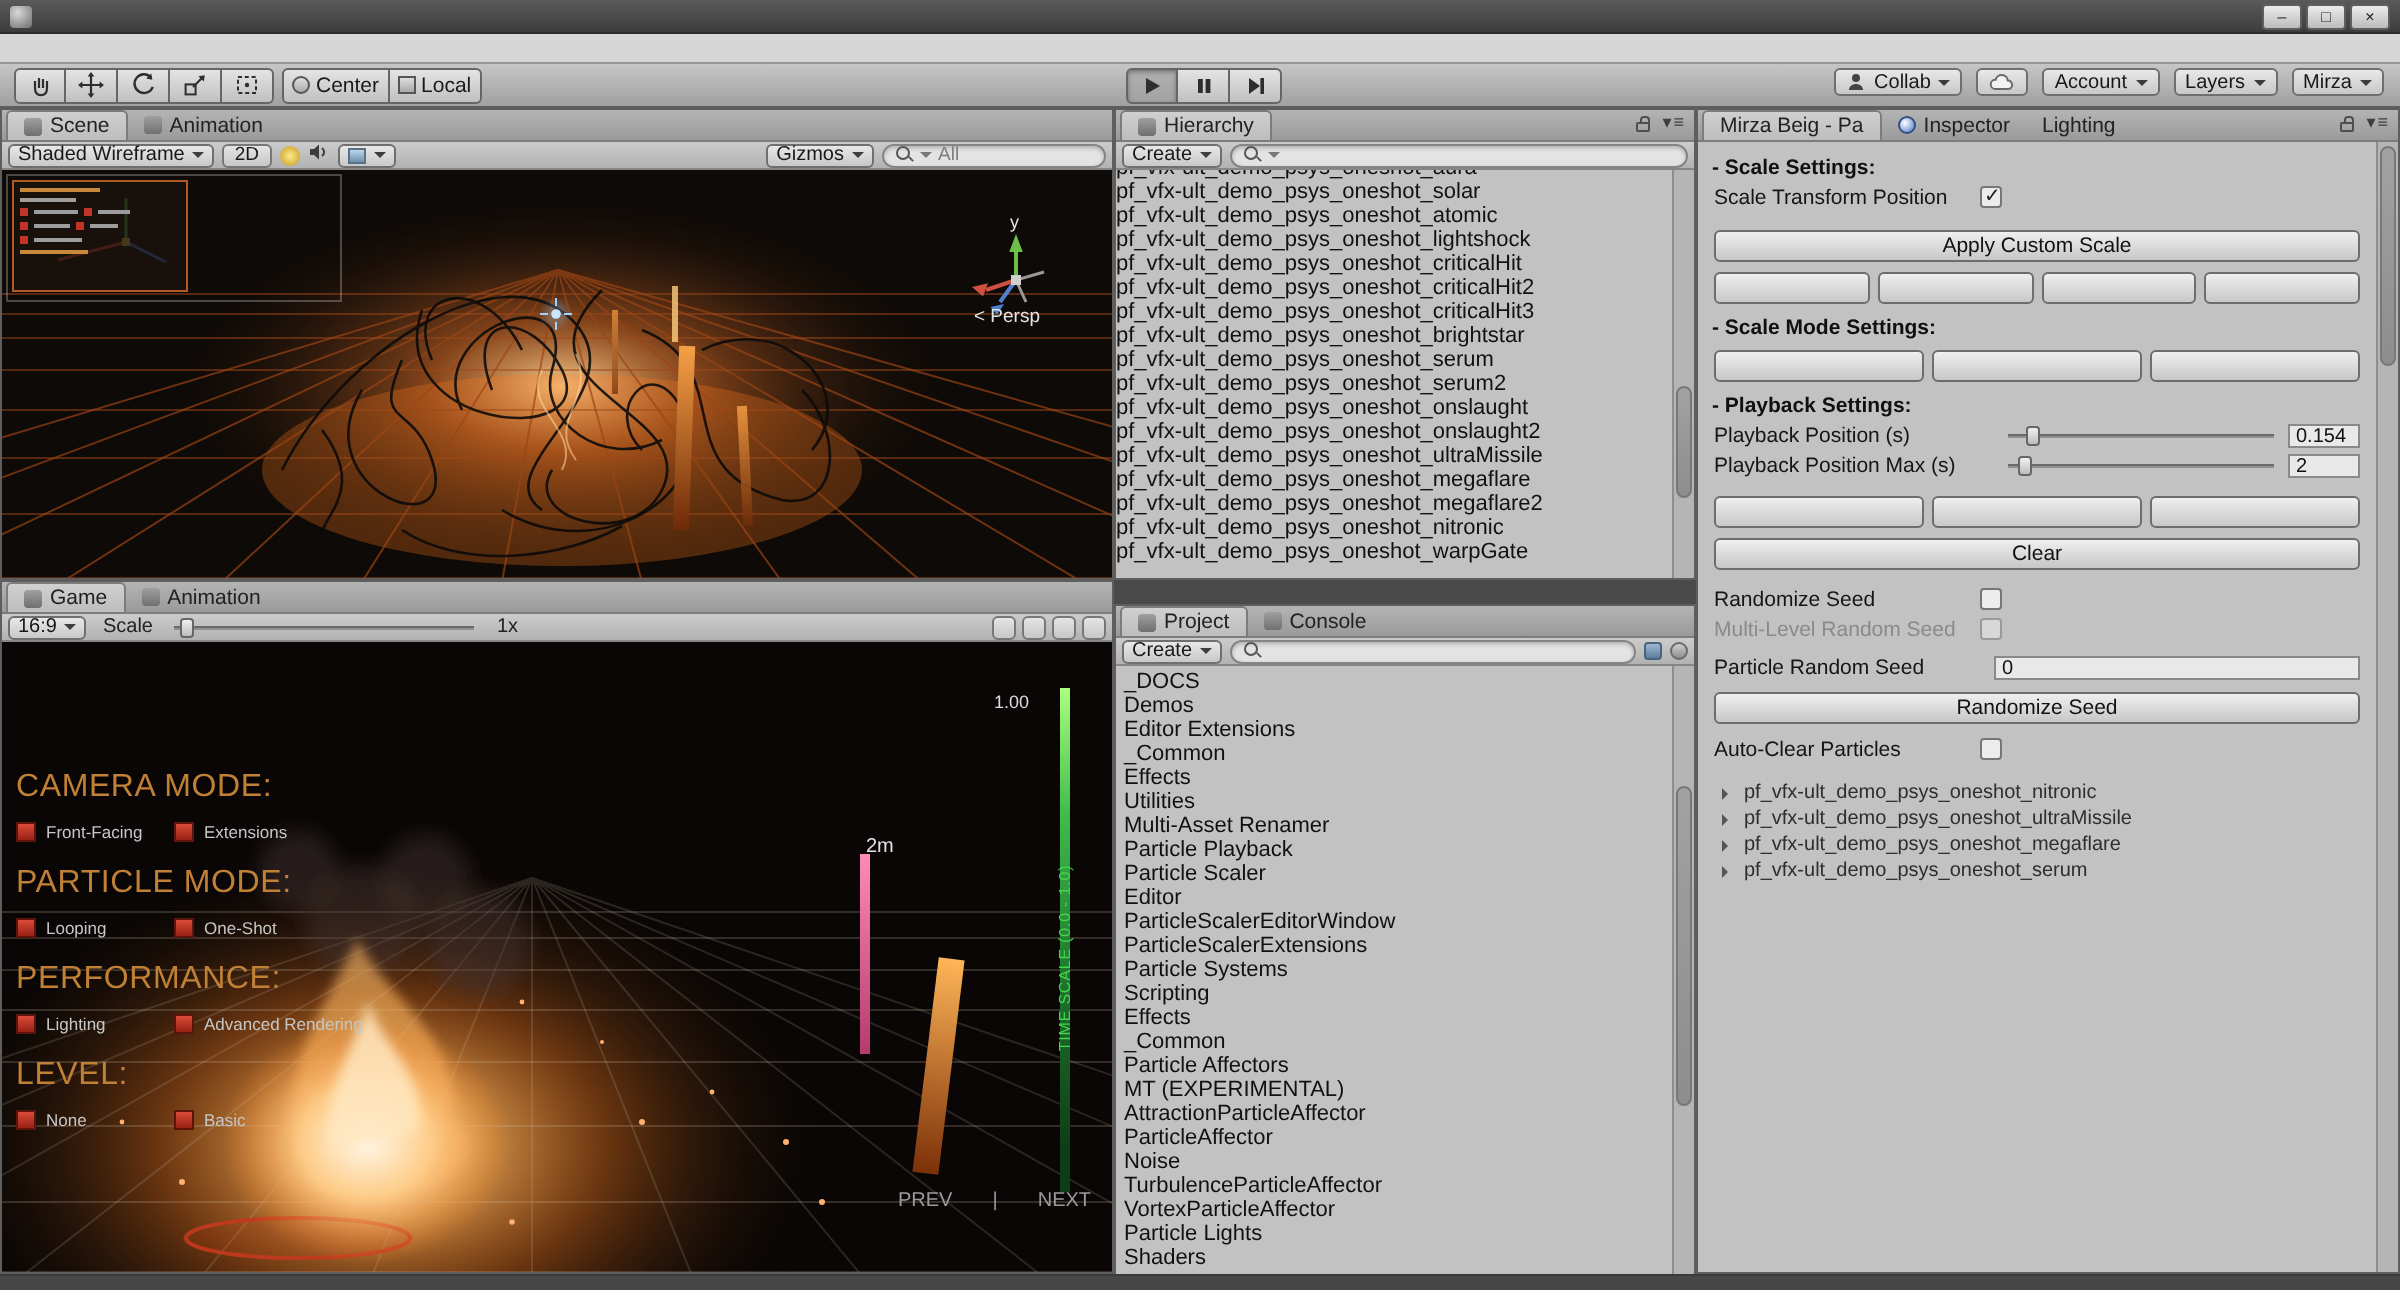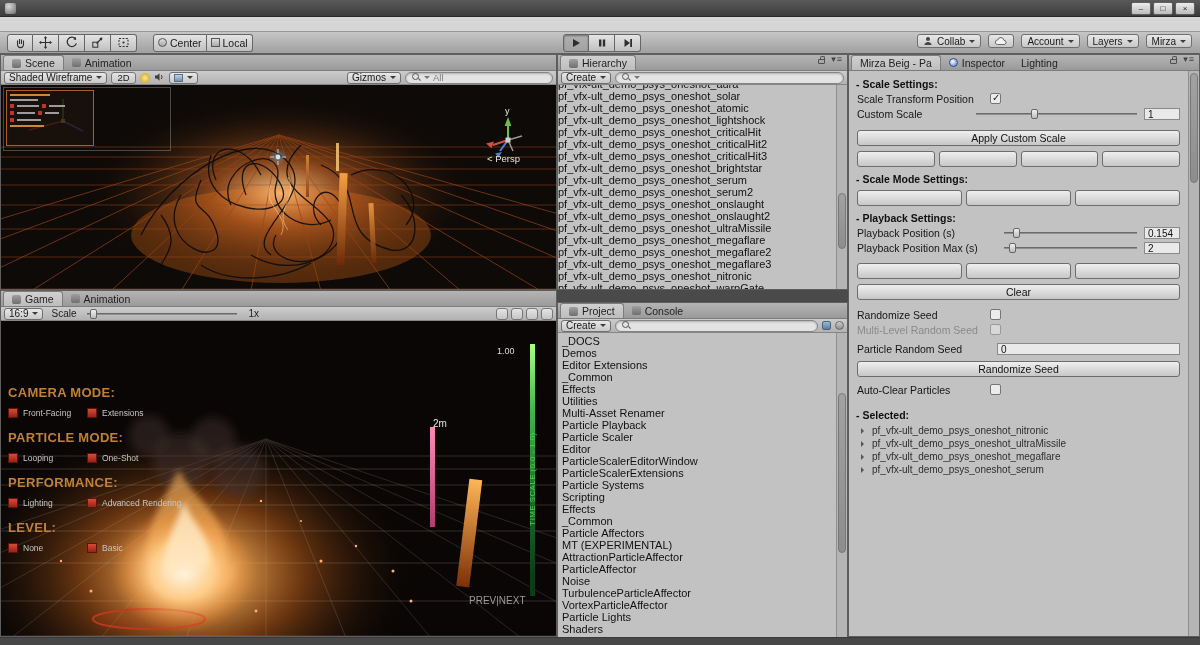--- a/index.html
+++ b/index.html
@@ -31,21 +31,21 @@
 .rightgroup{position:absolute;right:8px;top:2px;display:flex;gap:7px;align-items:flex-start}
 .dd{height:14px;background:linear-gradient(#e8e8e8,#c8c8c8);border:1px solid #6f6f6f;border-radius:3px;
   display:inline-flex;align-items:center;padding:0 5px;gap:4px;font-size:10px;color:#181818;white-space:nowrap}
 .arr{width:0;height:0;border:3px solid transparent;border-top-color:#3c3c3c;margin-top:3px;flex:none}
 .mini-ico{width:9px;height:9px;border:1px solid #555;background:linear-gradient(#ddd,#aaa);flex:none}
 .mini-ico.dot{border-radius:50%}
 
 
 .panel{position:absolute;background:#c2c2c2;border:1px solid #5e5e5e}
 .tabstrip{height:16px;background:linear-gradient(#b4b4b4,#9a9a9a);border-bottom:1px solid #7c7c7c;
-  display:flex;align-items:flex-start;padding-left:2px}
+  display:flex;align-items:center;padding-left:2px}
 .tab{height:15px;padding:0 8px;font-size:10.5px;line-height:14px;color:#222;display:flex;align-items:center;gap:4px;white-space:nowrap}
 .tab.active{background:linear-gradient(#d0d0d0,#bdbdbd);border:1px solid #7c7c7c;border-bottom:none;border-radius:3px 3px 0 0}
 .tab-ico{width:9px;height:9px;background:linear-gradient(#9f9f9f,#6f6f6f);border-radius:2px;flex:none}
 .strip-right{margin-left:auto;display:flex;align-items:center;gap:6px;padding:0 4px 2px 0}
 .lock{width:7px;height:5px;border:1px solid #4e4e4e;border-radius:1px;position:relative;margin-top:4px}
 .lock::before{content:'';position:absolute;left:1px;top:-4px;width:3px;height:3px;border:1px solid #4e4e4e;border-bottom:none;border-radius:2px 2px 0 0}
 .menu-dots{color:#3f3f3f;font-size:9px;line-height:9px;letter-spacing:1px}
 .vtoolbar{height:14px;background:linear-gradient(#cccccc,#b2b2b2);border-bottom:1px solid #868686;
   display:flex;align-items:center;padding:0 3px;gap:4px;font-size:10px}
 .vtoolbar .dd{height:12px;padding:0 4px;font-size:10px}
@@ -93,29 +93,29 @@
 .selrow{display:flex;align-items:center;height:13px;padding:0 10px;font-size:10px;color:#2e2e2e}
 .selrow .tri{width:0;height:0;border:3.5px solid transparent;border-left-color:#555;margin-right:5px;flex:none}
 
 
 .goverlay{position:absolute;inset:0;pointer-events:none}
 .gstats{position:absolute;left:7px;top:5px}
 .gstat{color:#c08035;font-weight:bold;font-size:10.5px;line-height:13px;letter-spacing:.2px}
 .gstat:last-of-type{font-size:8.5px;margin-top:11px;color:#b5782f}
 .gsecs{position:absolute;left:7px;top:64px}
 .gsec{margin-bottom:12px}
-.gsec-title{color:#c08035;font-weight:bold;font-size:13px;letter-spacing:.3px}
+.gsec-title{color:#c08035;font-weight:normal;font-size:16px;letter-spacing:.3px}
 .gsec-opts{display:flex;margin-top:8px}
 .gopt{display:flex;align-items:center;gap:5px;min-width:79px;pointer-events:auto}
 .gopt>span:last-child{color:#c6c6c6;font-size:8.5px}
 .rbox{width:10px;height:10px;background:linear-gradient(#d84a38,#992216);border:1px solid #5e130b;flex:none}
 .ghelp{position:absolute;left:7px;top:241px}
 .ghelp-line{color:#c08035;font-weight:bold;font-size:10px;line-height:14px}
 .ghelp-line:last-of-type{font-size:8.5px;margin-top:7px}
-.gprev{position:absolute;left:468px;top:274px;color:#9b9b9b;font-size:10px;display:flex;gap:0;pointer-events:auto}
+.gprev{position:absolute;left:448px;top:274px;color:#9b9b9b;font-size:10px;display:flex;gap:20px;pointer-events:auto}
 .gmark{position:absolute;left:432px;top:97px;color:#e2e2e2;font-size:10px}
 .gtime-val{position:absolute;left:496px;top:25px;color:#ddd;font-size:9px}
 .gtime-bar{position:absolute;left:529px;top:23px;width:5px;height:252px;pointer-events:auto;
   background:linear-gradient(#aaff7e,#3fbc4b 25%,#1f7b2e 55%,#0d3d17 92%)}
 .gtime-label{position:absolute;left:452px;top:153px;width:160px;height:10px;transform:rotate(-90deg);
   color:#45d44d;font-size:8px;text-align:center;letter-spacing:.4px}
 
 
 .persp-label{position:absolute;left:486px;top:68px;color:#e4e4e4;font-size:9.5px}
 .proxy-frame{position:absolute;left:2px;top:2px;width:168px;height:64px;border:1px solid rgba(255,255,255,.25)}
@@ -181,21 +181,21 @@
             <path d="M11.4 1.6l-.5 3.2-2.7-2.7z" fill="#2e2e2e"></path>
           </svg>
         </span>
       <span class="tbtn">
           <svg width="13" height="13">
             <rect x="2" y="2.5" width="9" height="8" fill="none" stroke="#2e2e2e" stroke-dasharray="2 1.4"></rect>
             <circle cx="6.5" cy="6.5" r="1.1" fill="#2e2e2e"></circle>
           </svg>
         </span>
     </div>
-    <div class="toolgroup" style="margin-left:16px">
+    <div class="toolgroup" style="margin-left:4px">
       <span class="tbtn">
           <span class="mini-ico dot"></span>
           <span>Center</span>
         </span>
       <span class="tbtn">
           <span class="mini-ico"></span>
           <span>Local</span>
         </span>
     </div>
     <div class="playgroup">
@@ -270,21 +270,21 @@
           </svg></span>
       <span class="dd">
           <span style="width:9px;height:8px;background:linear-gradient(#bcd6ea,#6f91ad);border:1px solid #5a6f84;display:inline-block"></span>
           <span class="arr"></span>
         </span>
       <span class="spacer"></span>
       <span class="dd">
           <span>Gizmos</span>
           <span class="arr"></span>
         </span>
-      <span class="search" style="width:148px">
+      <span class="search" style="width:112px">
           <span class="mag"></span>
           <span class="arr" style="border-top-color:#777;margin-top:3px"></span>
           <span>All</span>
         </span>
     </div>
     <div class="viewport">
       <svg width="557" height="206" viewBox="0 0 557 206">
         <defs>
           <radialGradient id="sglow">
               <stop offset="0%" stop-color="#ffd292" stop-opacity=".95"></stop>
@@ -683,24 +683,20 @@
           <div>
             <span class="fold"></span>
             <span>pf_vfx-ult_demo_psys_oneshot_megaflare</span>
           </div>
           <div>
             <span class="fold"></span>
             <span>pf_vfx-ult_demo_psys_oneshot_megaflare2</span>
           </div>
           <div>
             <span class="fold"></span>
-            <span>pf_vfx-ult_demo_psys_oneshot_megaflare3</span>
-          </div>
-          <div>
-            <span class="fold"></span>
             <span>pf_vfx-ult_demo_psys_oneshot_nitronic</span>
           </div>
           <div>
             <span class="fold"></span>
             <span>pf_vfx-ult_demo_psys_oneshot_warpGate</span>
           </div>
         </div>
     </div>
     <div class="vscroll">
         <span class="thumb" style="top:108px;height:56px"></span>
@@ -878,28 +874,20 @@
           <span class="lock"></span>
           <span class="menu-dots">▾≡</span>
         </div>
     </div>
     <div class="icontent">
 
       <div class="ihdr">- Scale Settings:</div>
       <div class="irow">
         <span class="ilabel w133">Scale Transform Position</span>
         <span class="cb checked"></span>
-      </div>
-      <div class="irow">
-        <span class="ilabel w112">Custom Scale</span>
-        <span class="slider">
-            <span class="track"></span>
-            <span class="sthumb" style="left:34%"></span>
-          </span>
-        <span class="ifield">1</span>
       </div>
       <div class="gap4"></div>
       <div class="ubtn block">Apply Custom Scale</div>
       <div class="btnrow">
 
       <div class="ubtn"></div>
           <div class="ubtn"></div>
           <div class="ubtn"></div>
           <div class="ubtn"></div>
         </div>
@@ -951,21 +939,20 @@
         <span class="ilabel w133">Particle Random Seed</span>
         <span class="ifield wide">0</span>
       </div>
       <div class="ubtn block">Randomize Seed</div>
       <div class="gap4"></div>
       <div class="irow">
         <span class="ilabel w133">Auto-Clear Particles</span>
         <span class="cb"></span>
       </div>
       <div class="gap6"></div>
-      <div class="ihdr">- Selected:</div>
       <div>
 
       <div class="selrow">
             <span class="tri"></span>
             <span>pf_vfx-ult_demo_psys_oneshot_nitronic</span>
           </div>
           <div class="selrow">
             <span class="tri"></span>
             <span>pf_vfx-ult_demo_psys_oneshot_ultraMissile</span>
           </div>

